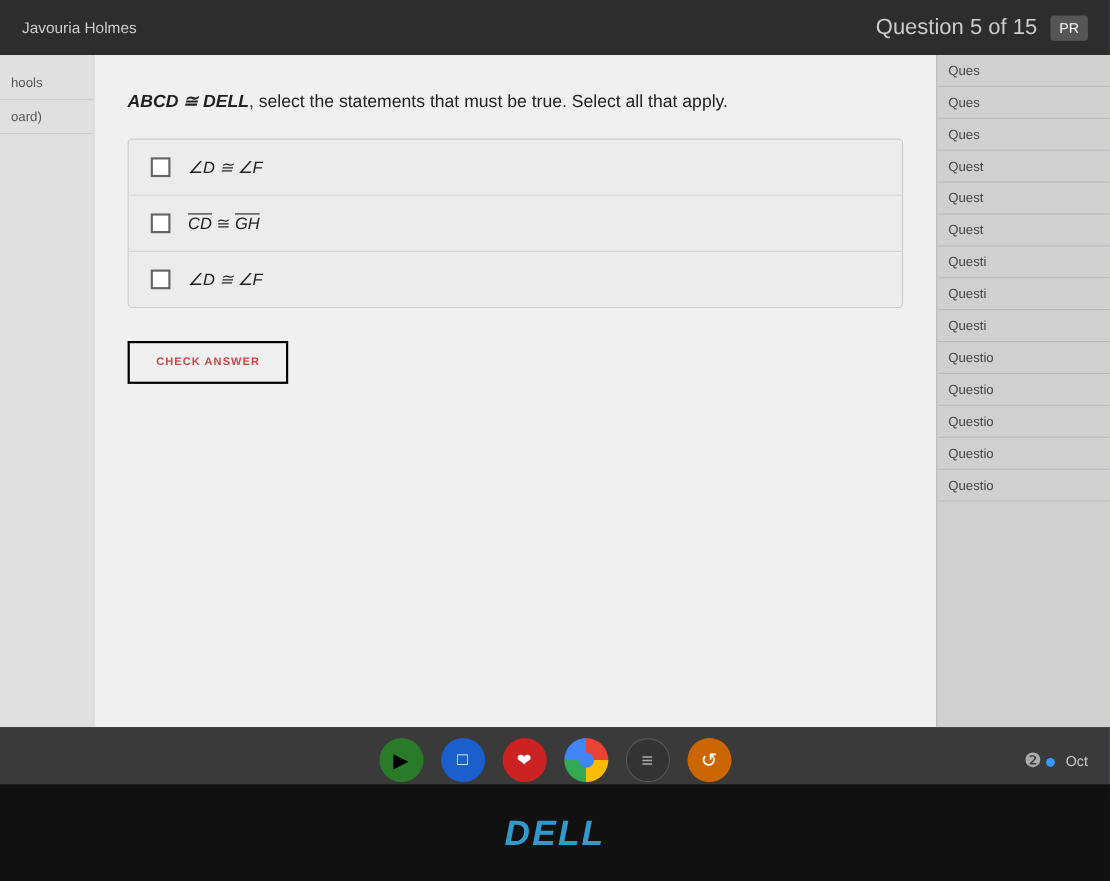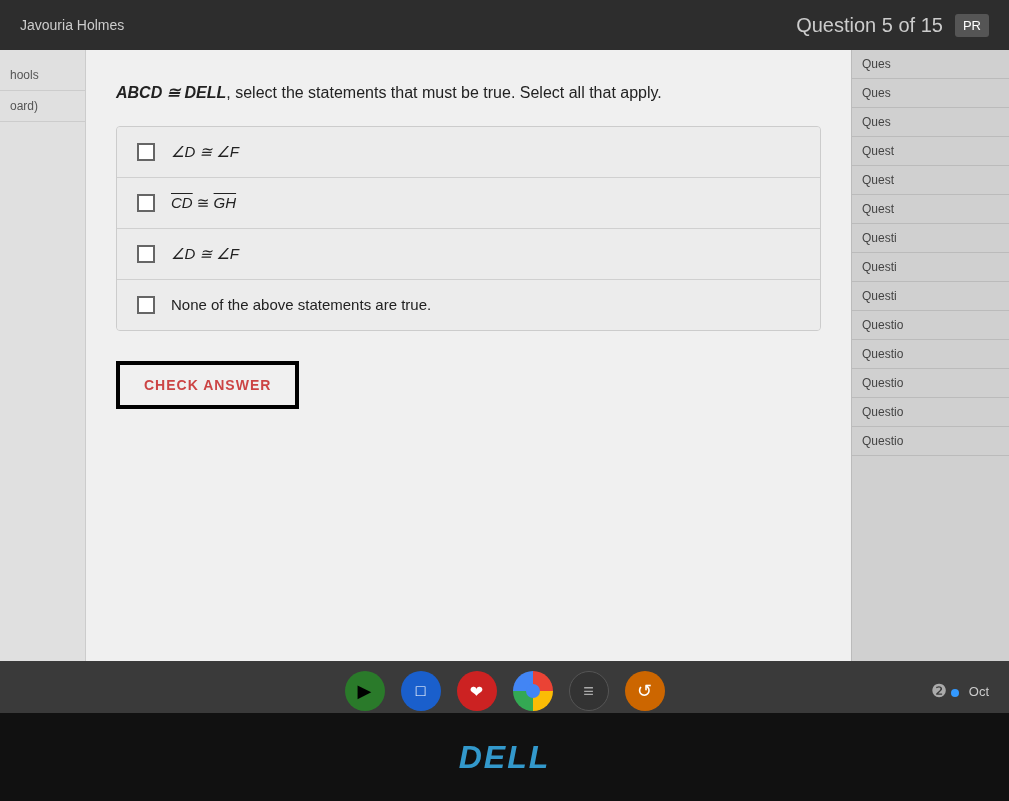--- a/index.html
+++ b/index.html
@@ -176,25 +176,25 @@
 
     
     .overline {
       text-decoration: overline;
       font-style: italic;
     }
 
     
     .check-answer-btn {
       display: inline-block;
-      border: 4px solid #000000;
+      border: 2px solid #000000;
       color: #cc4444;
       background: transparent;
       padding: 12px 24px;
-      font-size: 14px;
+      font-size: 10px;
       font-weight: bold;
       letter-spacing: 1px;
       cursor: pointer;
       text-transform: uppercase;
     }
 
     
     .taskbar {
       height: 60px;
       background: #3a3a3a;
@@ -285,24 +285,20 @@
             <span class="overline"><em>CD</em></span> ≅ <span class="overline"><em>GH</em></span>
           </span>
         </div>
 
         <div class="option-row">
           <div class="checkbox"></div>
           <span class="option-text option-math">∠<em>D</em> ≅ ∠<em>F</em></span>
         </div>
 
 
-        <div class="option-row">
-          <div class="checkbox"></div>
-          <span class="option-text">None of the above statements are true.</span>
-        </div>
 
       </div>
 
       
       <button class="check-answer-btn">CHECK ANSWER</button>
 
     </div>
 
     <div class="right-panel">
       <div class="right-panel-item">Ques</div>

